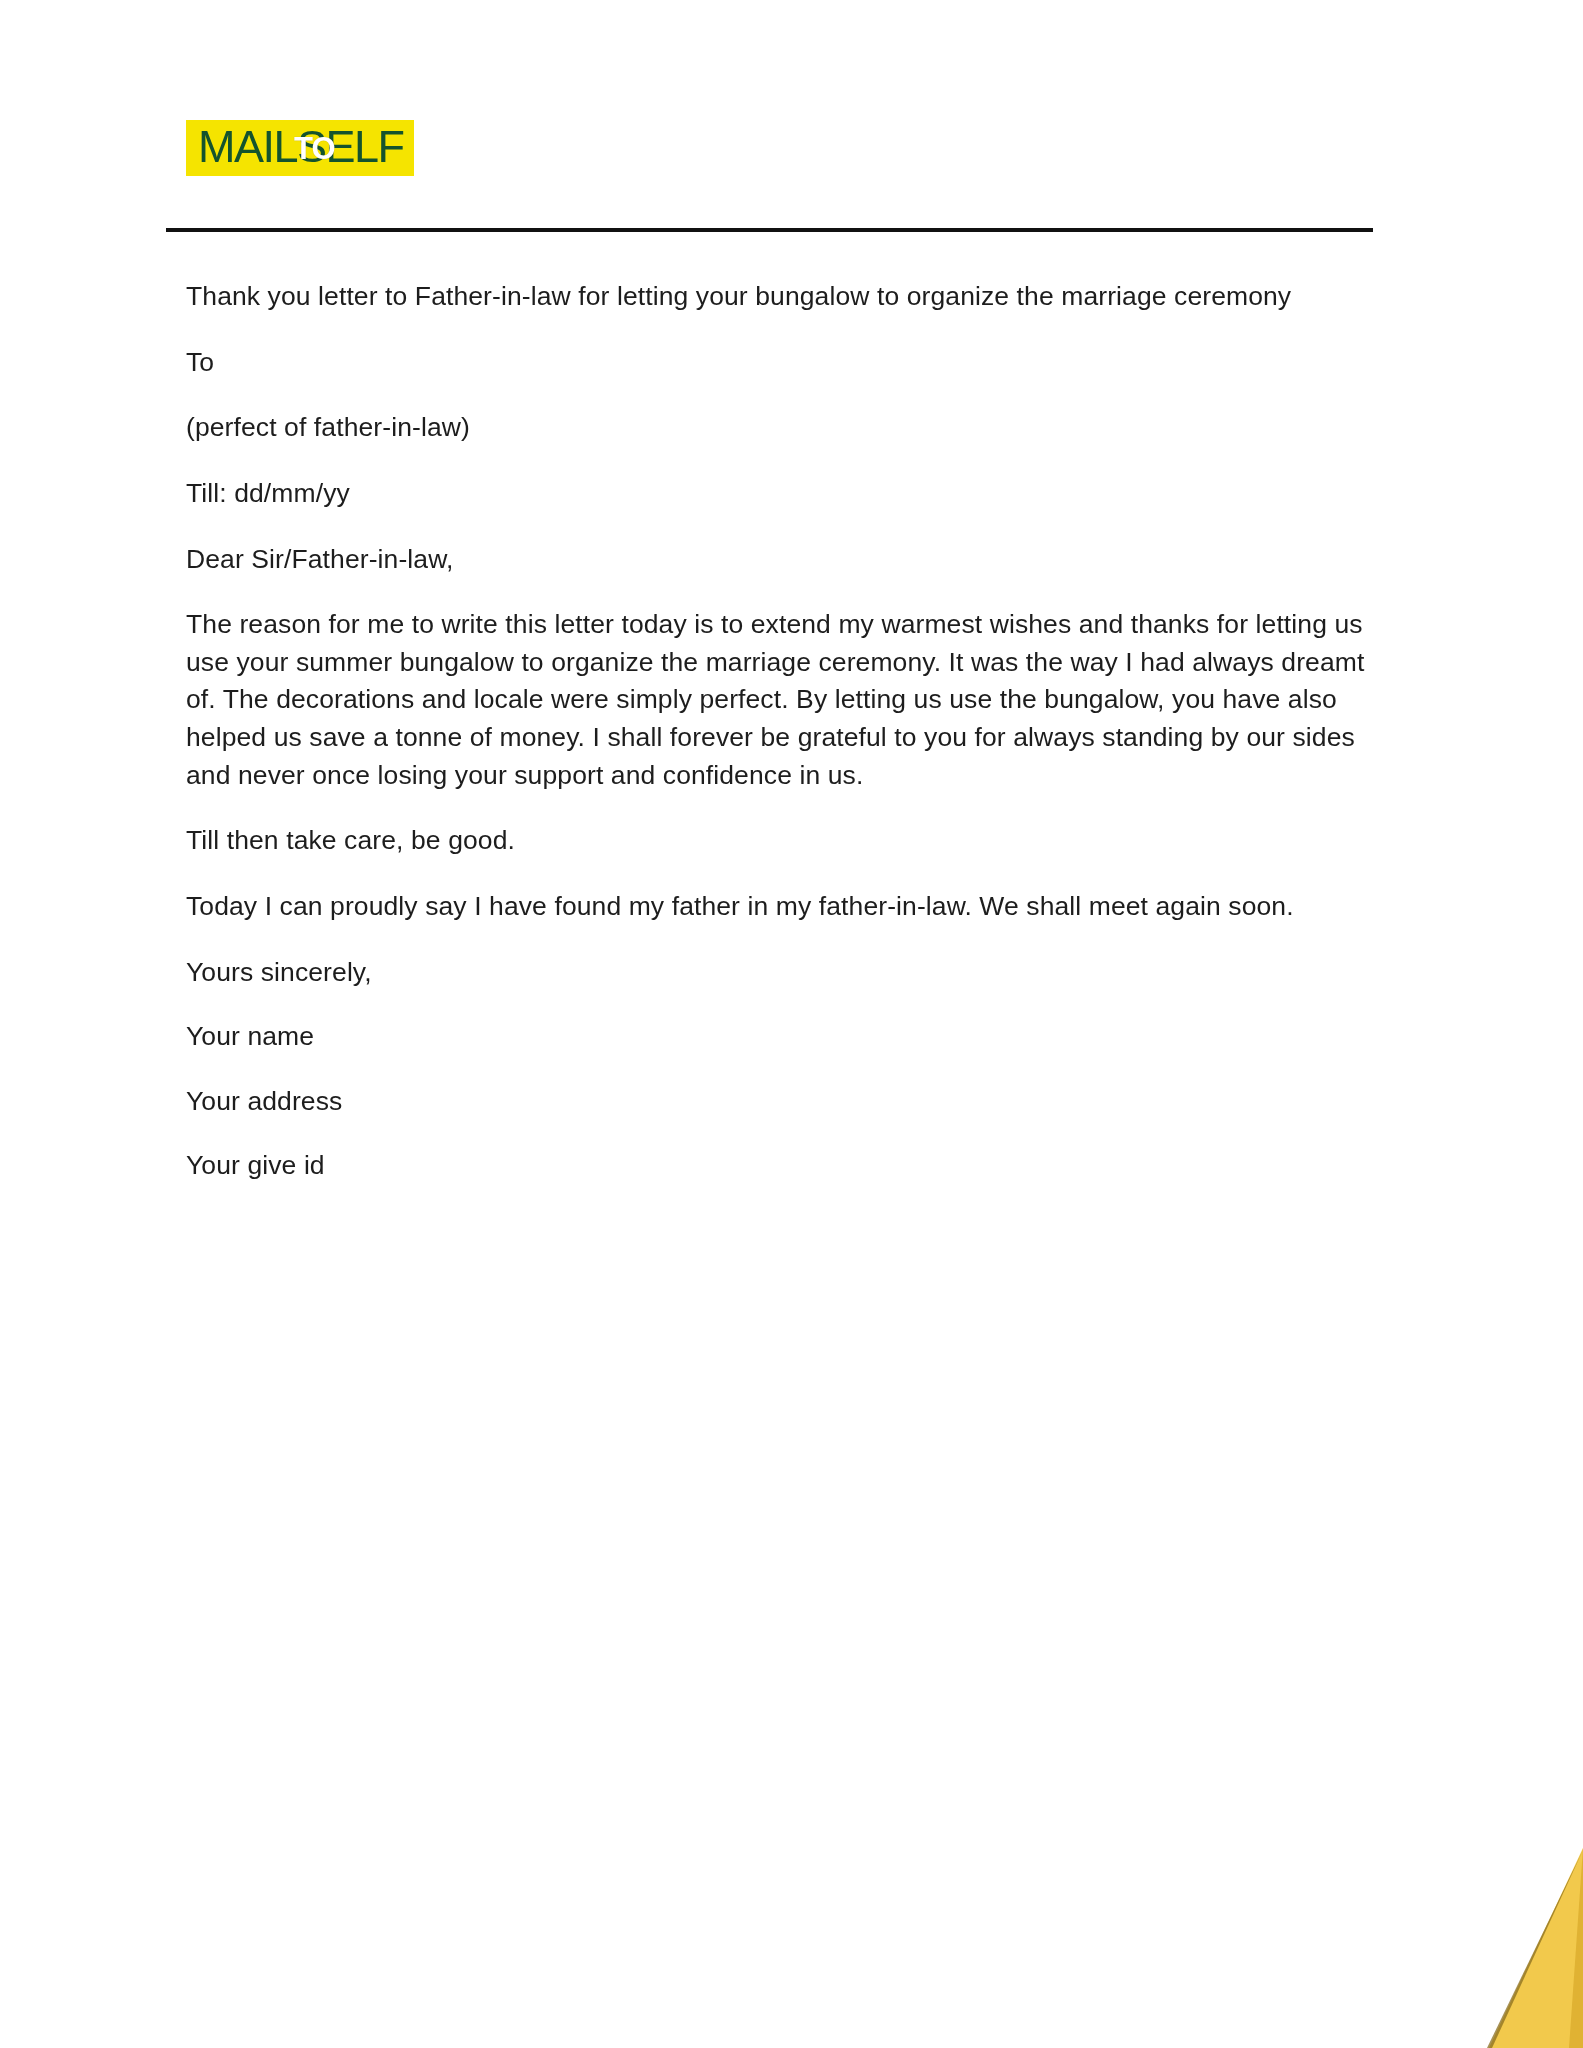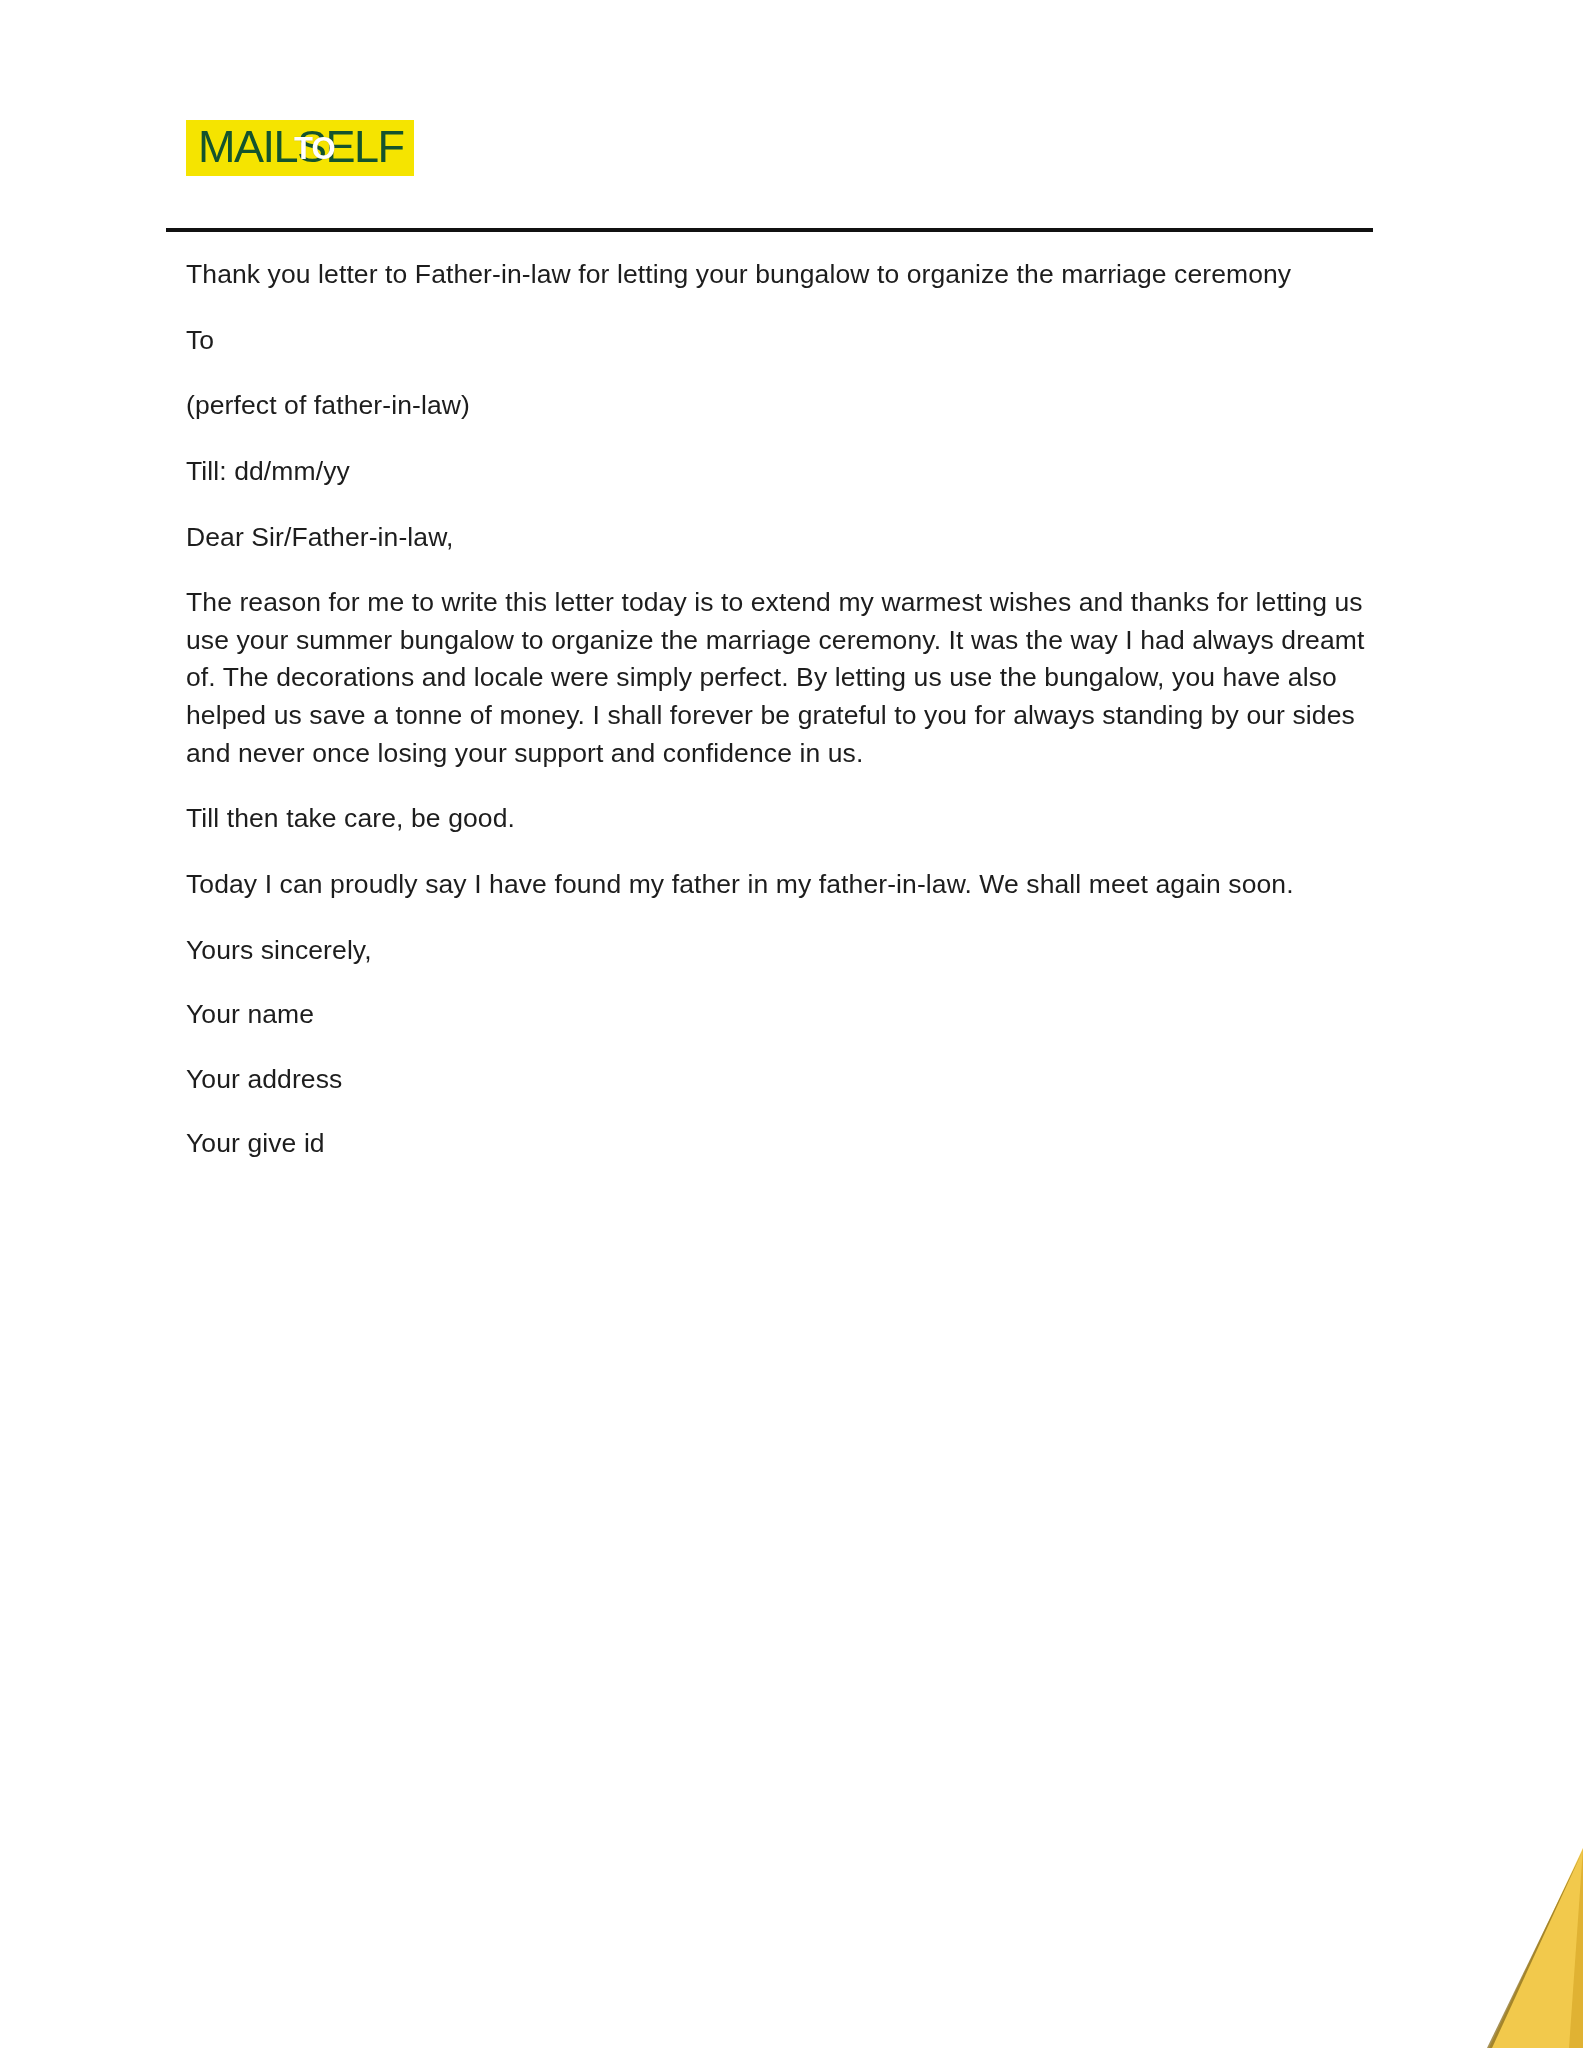--- a/index.html
+++ b/index.html
@@ -67,21 +67,21 @@
     top: 228px;
     width: 1207px;
     height: 0;
     border-top: 4px solid #111111;
   }
 
   
   .content {
     position: absolute;
     left: 186px;
-    top: 256px;
+    top: 278px;
     width: 1190px;
   }
   .para {
     font-size: 26.5px;
     line-height: 1.42;
     color: #1d1d1d;
     margin: 0 0 28px 0;
     letter-spacing: 0.1px;
   }
   .para.short { margin-bottom: 28px; }

